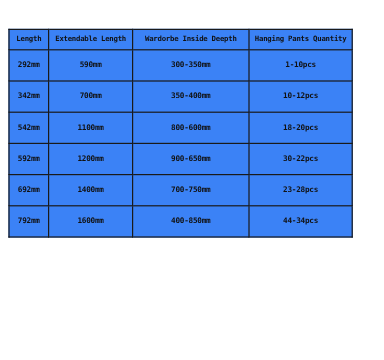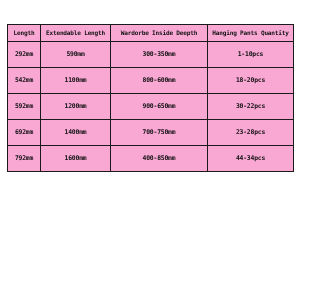--- a/index.html
+++ b/index.html
@@ -16,21 +16,21 @@
   #spec-table-wrap {
     position: absolute;
     left: 7px;
     top: 24px;
     width: 286px;
   }
   table.spec-table {
     border-collapse: collapse;
     table-layout: fixed;
     width: 286px;
-    background: #f9a8d4;
+    background: #3b82f6;
   }
   table.spec-table th,
   table.spec-table td {
     border: 1px solid #1a1a1a;
     text-align: center;
     vertical-align: middle;
     color: #111111;
     font-weight: bold;
     letter-spacing: -0.2px;
     padding: 0 1px;
@@ -72,20 +72,26 @@
       </tr>
     </thead>
     <tbody>
       <tr>
         <td>292mm</td>
         <td>590mm</td>
         <td>300-350mm</td>
         <td>1-10pcs</td>
       </tr>
       <tr>
+        <td>342mm</td>
+        <td>700mm</td>
+        <td>350-400mm</td>
+        <td>10-12pcs</td>
+      </tr>
+      <tr>
         <td>542mm</td>
         <td>1100mm</td>
         <td>800-600mm</td>
         <td>18-20pcs</td>
       </tr>
       <tr>
         <td>592mm</td>
         <td>1200mm</td>
         <td>900-650mm</td>
         <td>30-22pcs</td>

